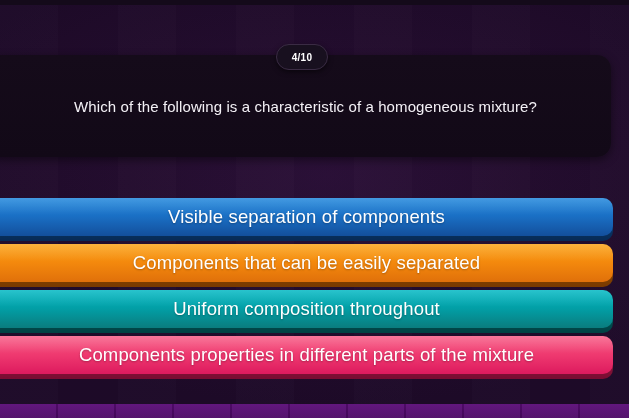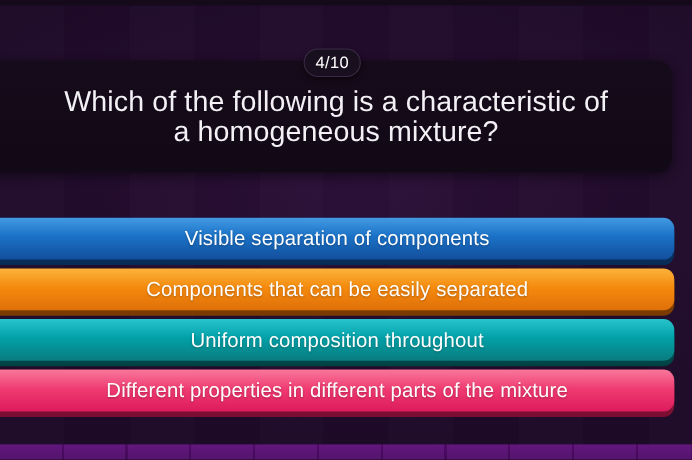--- a/index.html
+++ b/index.html
@@ -61,21 +61,21 @@
     border-radius: 14px;
     box-shadow: 0 3px 10px rgba(0,0,0,0.45);
     display: flex;
     align-items: center;
     justify-content: center;
     padding: 0 48px 0 62px;
   }
 
   .question-text {
     color: #f4f1f6;
-    font-size: 26px;
+    font-size: 15px;
     line-height: 27px;
     text-align: center;
     font-weight: 400;
     letter-spacing: 0.1px;
   }
 
   
   .counter-badge {
     position: absolute;
     left: 276px;
@@ -87,22 +87,22 @@
     border: 1px solid #3a2b44;
     display: flex;
     align-items: center;
     justify-content: center;
     z-index: 5;
     box-shadow: 0 2px 5px rgba(0,0,0,0.5);
   }
 
   .counter-badge span {
     color: #ffffff;
-    font-size: 15px;
-    font-weight: 400;
+    font-size: 10px;
+    font-weight: 700;
     letter-spacing: 0.3px;
   }
 
   
   .options {
     position: absolute;
     left: 0;
     top: 198px;
     width: 629px;
   }
@@ -223,21 +223,21 @@
     <div class="option-row">
       <div class="option-shadow opt-teal"></div>
       <button class="option-btn opt-teal">
         <span>Uniform composition throughout</span>
       </button>
     </div>
 
     <div class="option-row">
       <div class="option-shadow opt-pink"></div>
       <button class="option-btn opt-pink">
-        <span>Different properties in different parts of the mixture</span>
+        <span>Components properties in different parts of the mixture</span>
       </button>
     </div>
 
   </div>
 
   <div class="progress-bar">
     <div class="progress-segments"></div>
   </div>
 
 </div>

